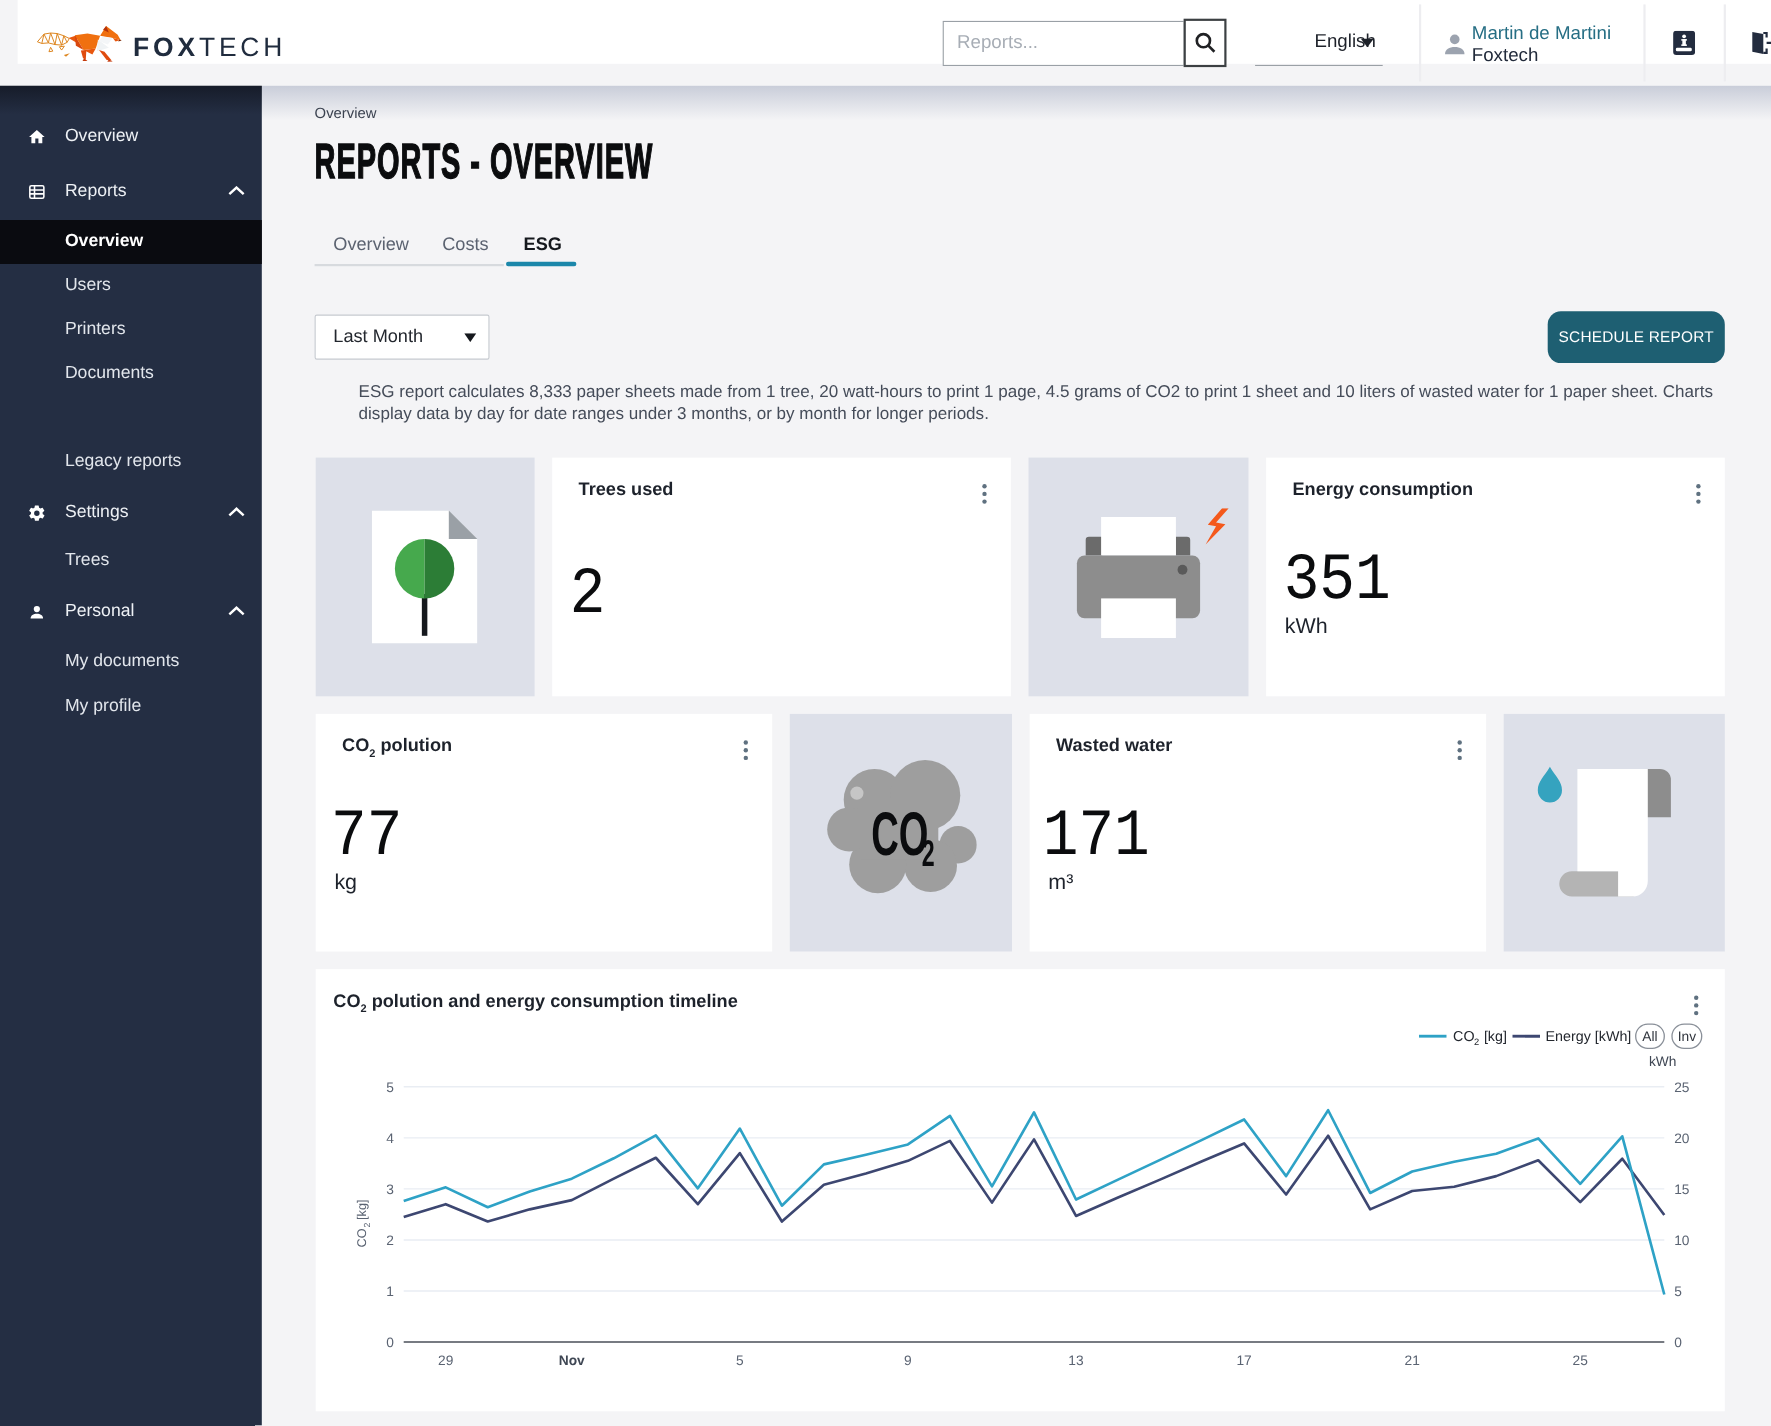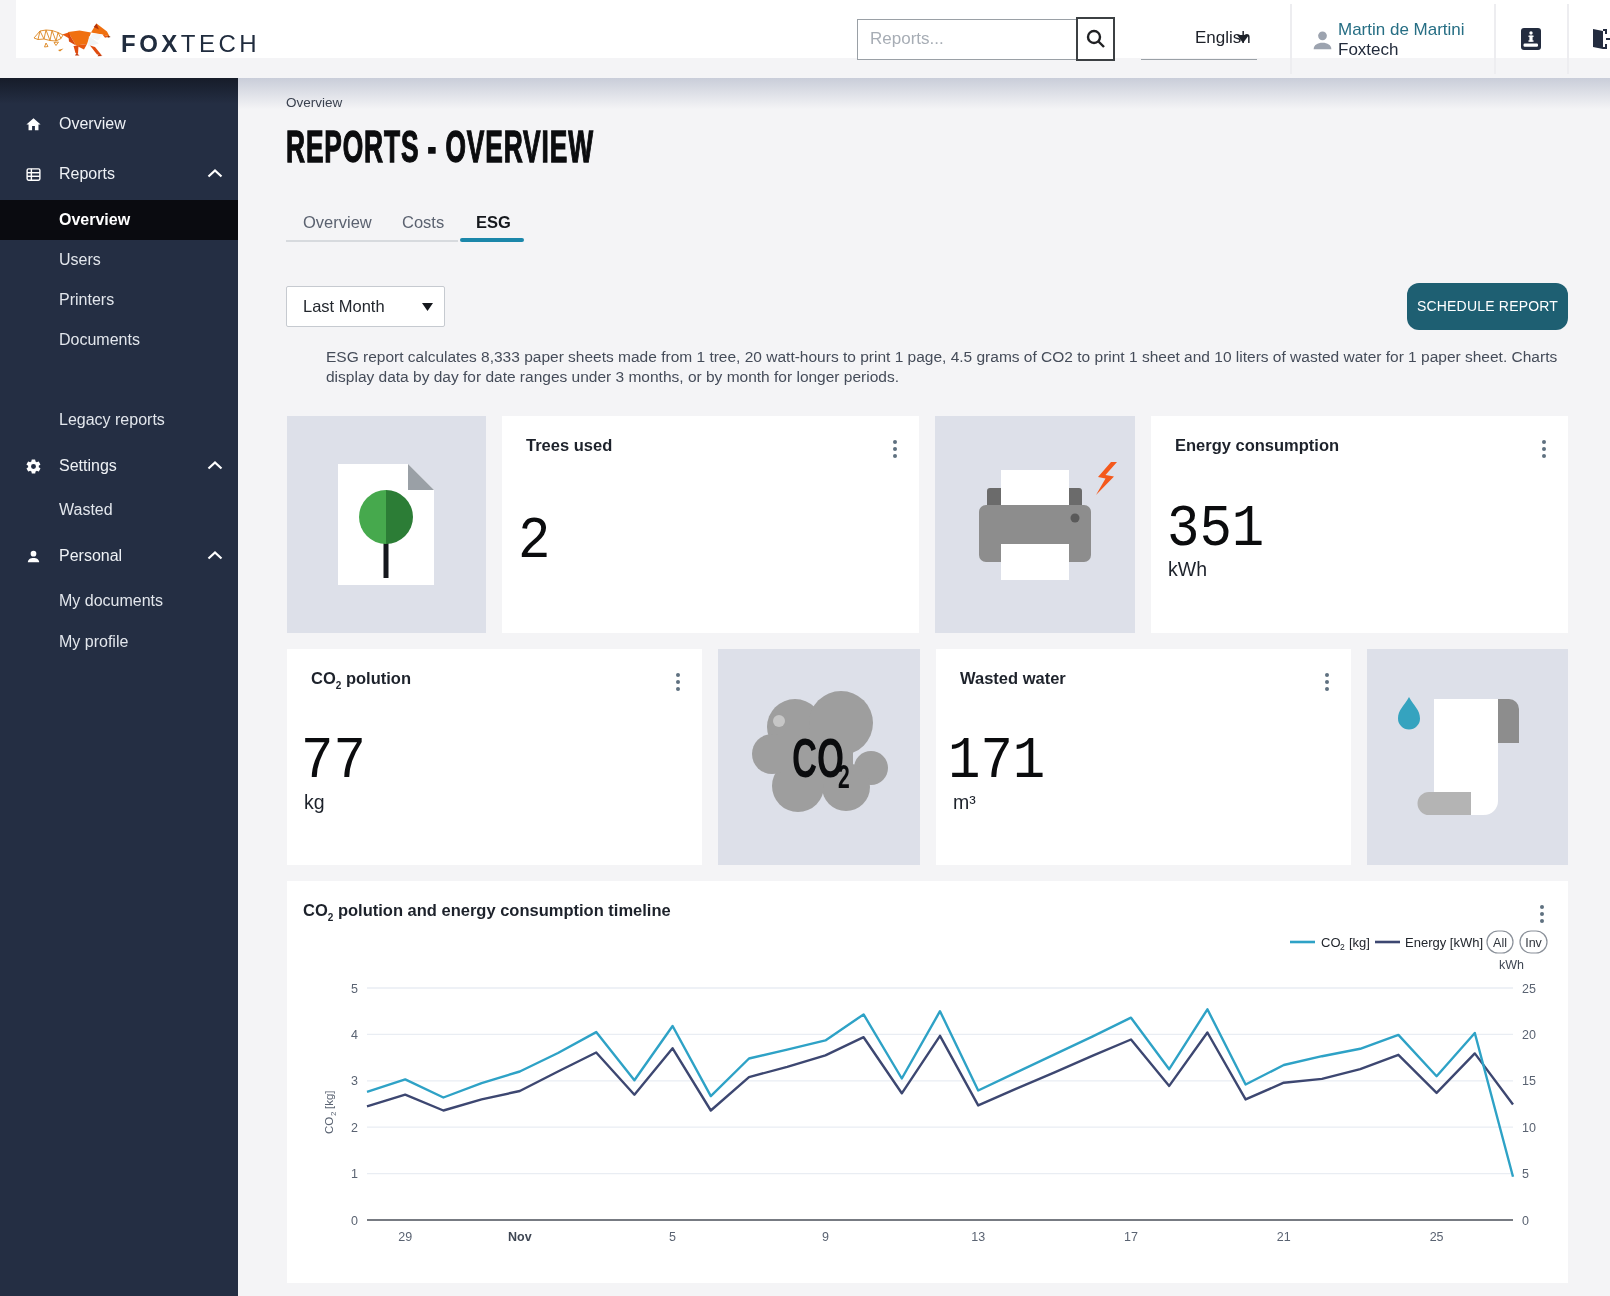--- a/index.html
+++ b/index.html
@@ -99,21 +99,21 @@
     <div class="sb-item" style="top:368px;">
         <svg class="sb-icon" viewBox="0 0 24 24" fill="#fff">
           <path d="M19.4 13a7.5 7.5 0 0 0 .1-1 7.5 7.5 0 0 0-.1-1l2.1-1.6a.5.5 0 0 0 .1-.6l-2-3.5a.5.5 0 0 0-.6-.2l-2.5 1a7.7 7.7 0 0 0-1.7-1l-.4-2.6a.5.5 0 0 0-.5-.4h-4a.5.5 0 0 0-.5.4l-.4 2.6a7.7 7.7 0 0 0-1.7 1l-2.5-1a.5.5 0 0 0-.6.2l-2 3.5a.5.5 0 0 0 .1.6L4.5 11a7.5 7.5 0 0 0-.1 1 7.5 7.5 0 0 0 .1 1l-2.1 1.6a.5.5 0 0 0-.1.6l2 3.5c.1.2.4.3.6.2l2.5-1a7.7 7.7 0 0 0 1.7 1l.4 2.6c0 .2.2.4.5.4h4c.2 0 .5-.2.5-.4l.4-2.6a7.7 7.7 0 0 0 1.7-1l2.5 1c.2.1.5 0 .6-.2l2-3.5a.5.5 0 0 0-.1-.6L19.4 13zM12 15.5A3.5 3.5 0 1 1 12 8.5a3.5 3.5 0 0 1 0 7z"></path>
         </svg>
         <span class="txt">Settings</span>
       <svg class="sb-chev" width="16" height="9" viewBox="0 0 16 9" fill="none" stroke="#fff" stroke-width="2.2">
           <path d="M1.5 7.5 8 1.5l6.5 6"></path>
         </svg>
       </div>
     <div class="sb-item sb-sub" style="top:412px;">
-        <span class="txt">Wasted</span>
+        <span class="txt">Trees</span>
       </div>
     <div class="sb-item" style="top:458px;">
         <svg class="sb-icon" viewBox="0 0 24 24" fill="#fff">
           <circle cx="12" cy="8" r="4"></circle>
           <path d="M4 20c0-4 3.6-6 8-6s8 2 8 6z"></path>
         </svg>
         <span class="txt">Personal</span>
       <svg class="sb-chev" width="16" height="9" viewBox="0 0 16 9" fill="none" stroke="#fff" stroke-width="2.2">
           <path d="M1.5 7.5 8 1.5l6.5 6"></path>
         </svg>

